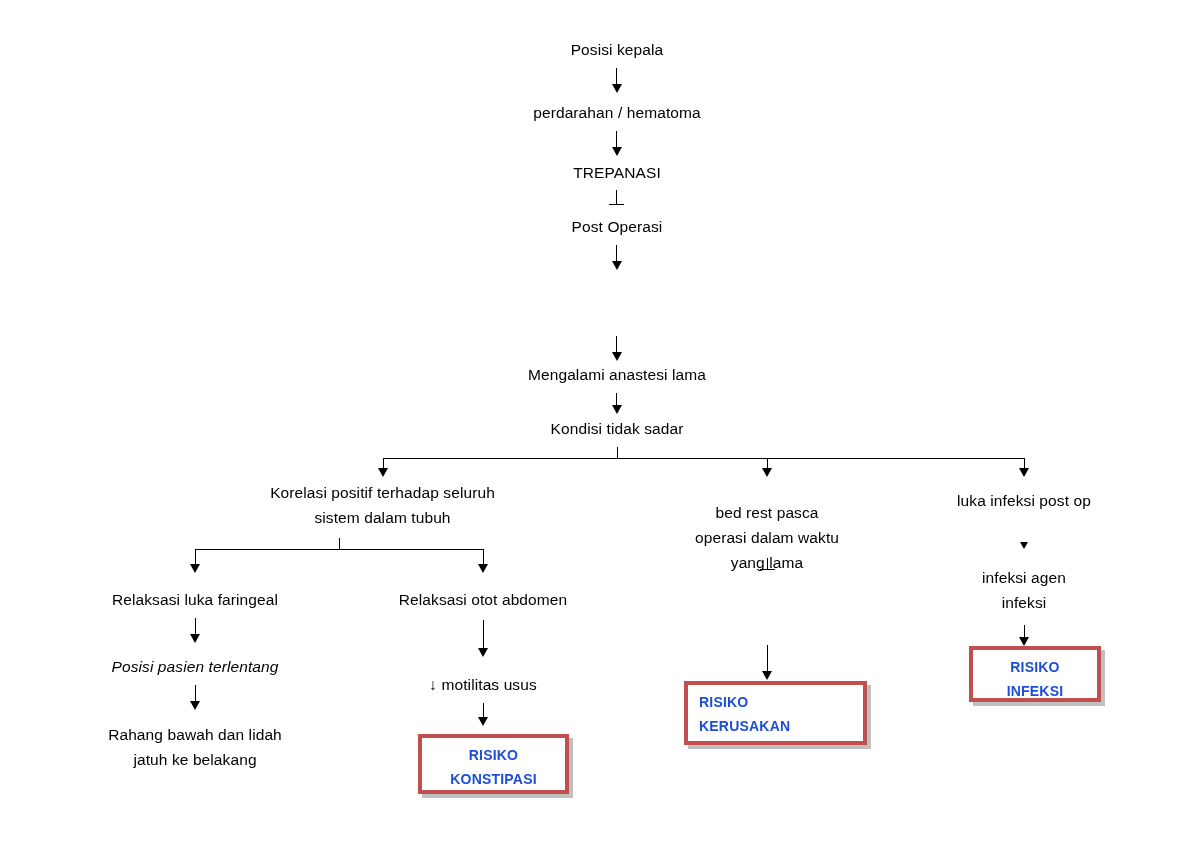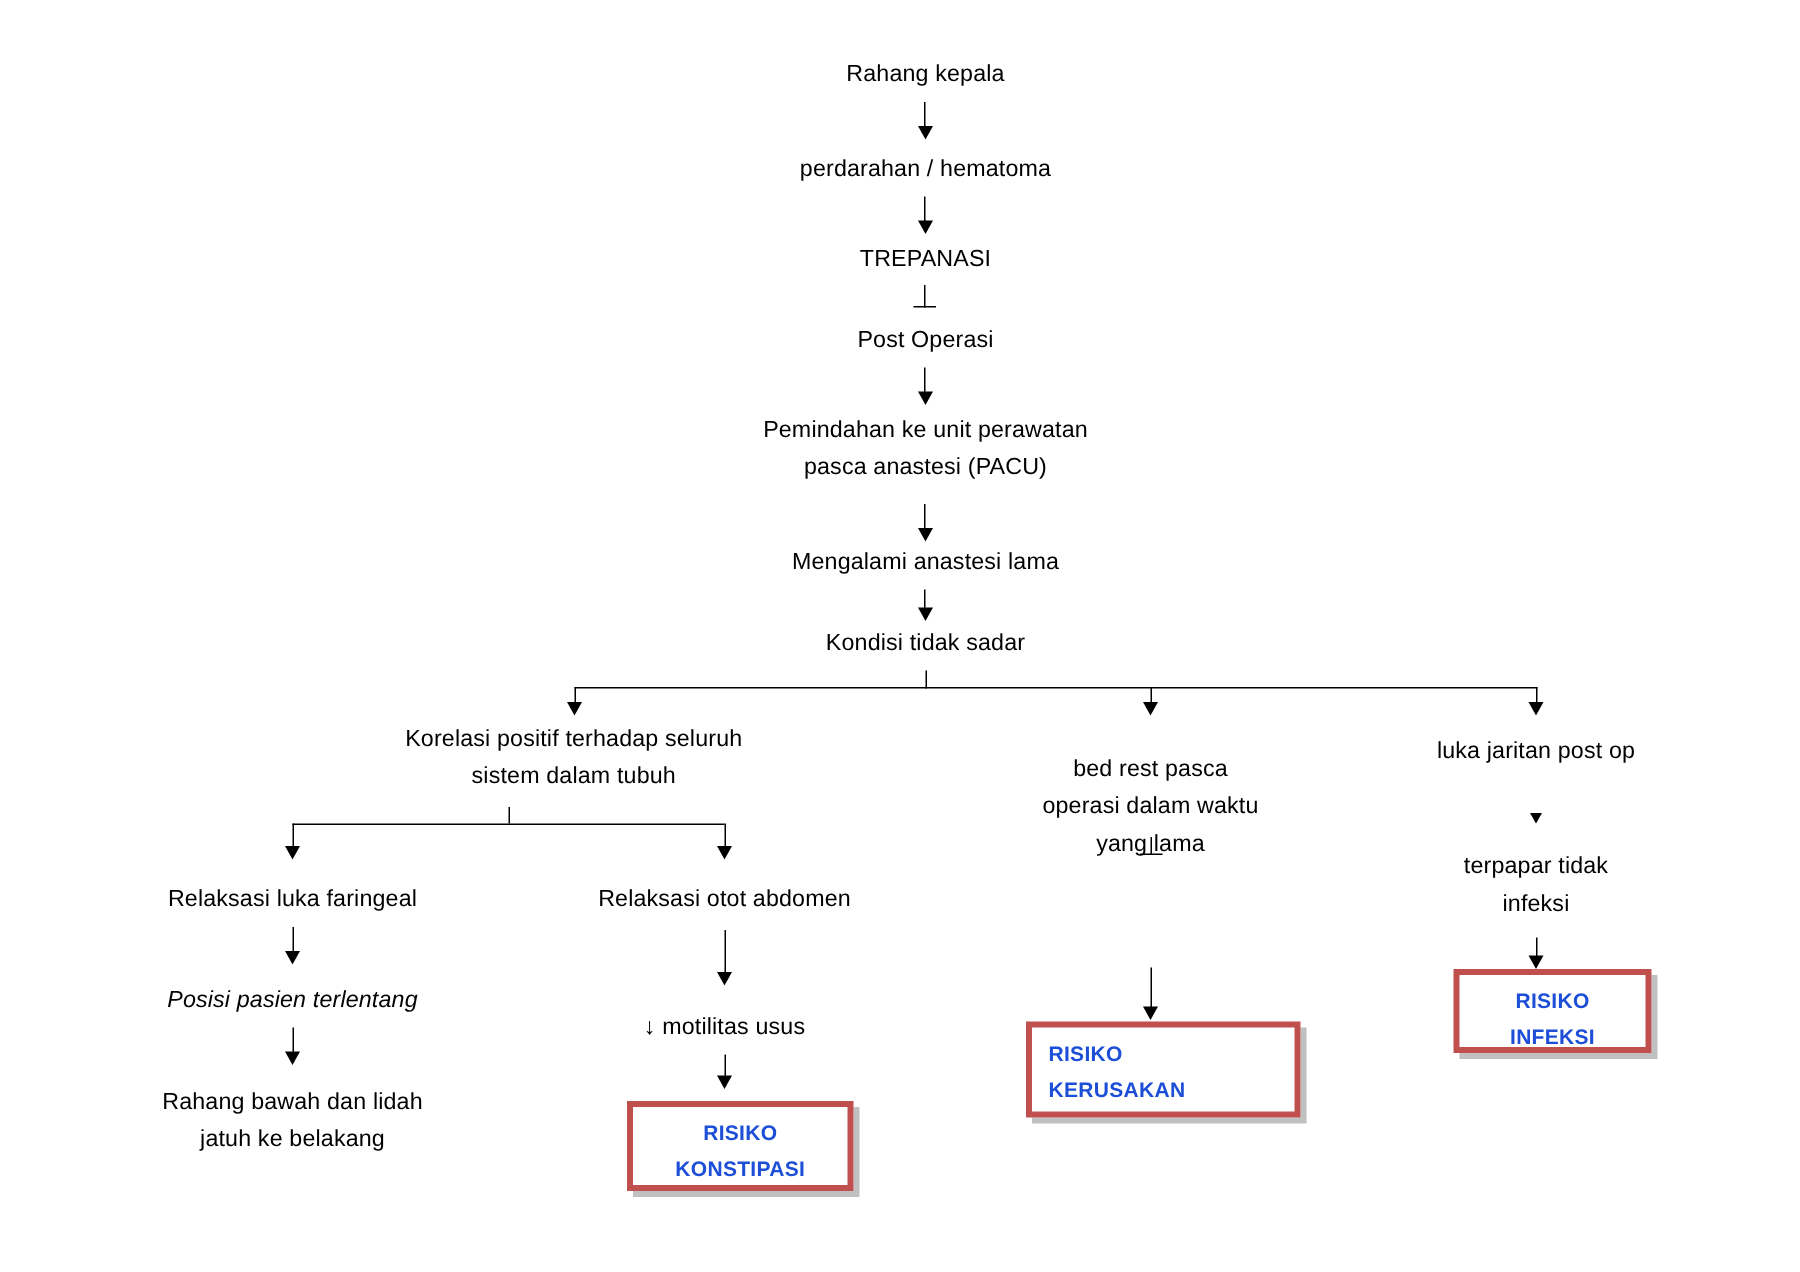--- a/index.html
+++ b/index.html
@@ -92,38 +92,36 @@
     left: 0;
     right: 0;
     top: 5px;
   }
 </style>
 </head>
 <body>
 
 <div id="canvas">
 
-  <div class="node" style="left:497px; top:37px; width:240px;">Rahang kepala</div>
+  <div class="node" style="left:497px; top:37px; width:240px;">Posisi kepala</div>
   <div class="vline" style="left:616px; top:68px; height:18px;"></div>
   <div class="arrowhead" style="left:611.5px; top:84px;"></div>
 
   <div class="node" style="left:477px; top:100px; width:280px;">perdarahan / hematoma</div>
   <div class="vline" style="left:616px; top:131px; height:18px;"></div>
   <div class="arrowhead" style="left:611.5px; top:147px;"></div>
 
   <div class="node" style="left:507px; top:160px; width:220px;">TREPANASI</div>
   <div class="vline" style="left:616px; top:190px; height:15px;"></div>
   <div class="tbar" style="left:609px; top:204px; width:15px;"></div>
 
   <div class="node" style="left:517px; top:214px; width:200px;">Post Operasi</div>
   <div class="vline" style="left:616px; top:245px; height:18px;"></div>
   <div class="arrowhead" style="left:611.5px; top:261px;"></div>
 
-  <div class="node" style="left:457px; top:274px; width:320px;">Pemindahan ke unit perawatan
-pasca anastesi (PACU)</div>
   <div class="vline" style="left:616px; top:336px; height:18px;"></div>
   <div class="arrowhead" style="left:611.5px; top:352px;"></div>
 
   <div class="node" style="left:487px; top:362px; width:260px;">Mengalami anastesi lama</div>
   <div class="vline" style="left:616px; top:393px; height:15px;"></div>
   <div class="arrowhead" style="left:611.5px; top:405px;"></div>
 
   <div class="node" style="left:512px; top:416px; width:210px;">Kondisi tidak sadar</div>
 
   <div class="vline" style="left:616.5px; top:447px; height:12px;"></div>
@@ -183,24 +181,24 @@
   <div class="vline" style="left:767px; top:645px; height:28px;"></div>
   <div class="arrowhead" style="left:761.5px; top:671px;"></div>
 
   <div class="riskbox leftal" style="left:684px; top:681px; width:183px; height:64px;">
     <div class="inner">
       <span class="risk-text">RISIKO
 KERUSAKAN</span>
     </div>
   </div>
 
-  <div class="node" style="left:929px; top:488px; width:190px;">luka jaritan post op</div>
+  <div class="node" style="left:929px; top:488px; width:190px;">luka infeksi post op</div>
   <div class="tri-marker" style="left:1019.5px; top:542px;"></div>
 
-  <div class="node" style="left:939px; top:565px; width:170px;">terpapar tidak
+  <div class="node" style="left:939px; top:565px; width:170px;">infeksi agen
 infeksi</div>
   <div class="vline" style="left:1024px; top:625px; height:14px;"></div>
   <div class="arrowhead" style="left:1018.5px; top:637px;"></div>
 
   <div class="riskbox centered" style="left:969px; top:646px; width:132px; height:56px;">
     <div class="inner">
       <span class="risk-text">RISIKO
 INFEKSI</span>
     </div>
   </div>

